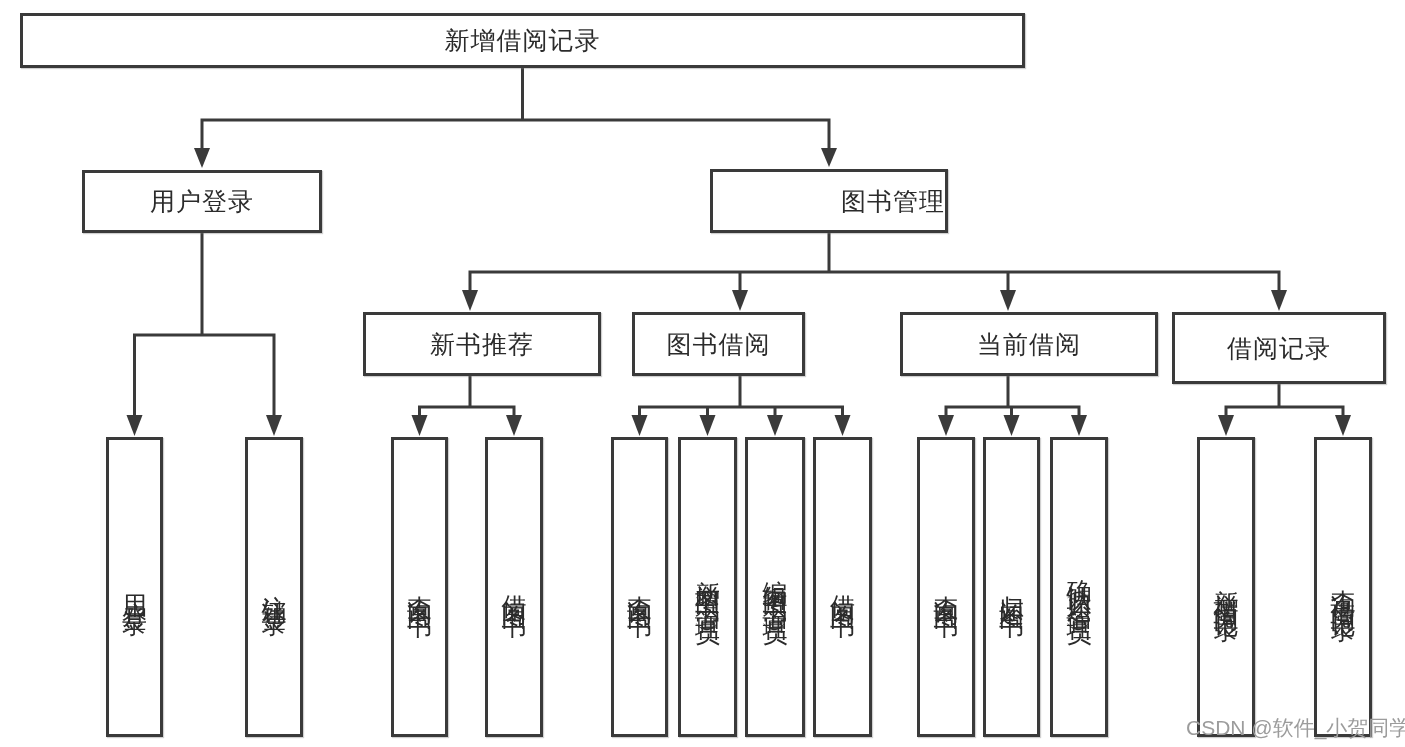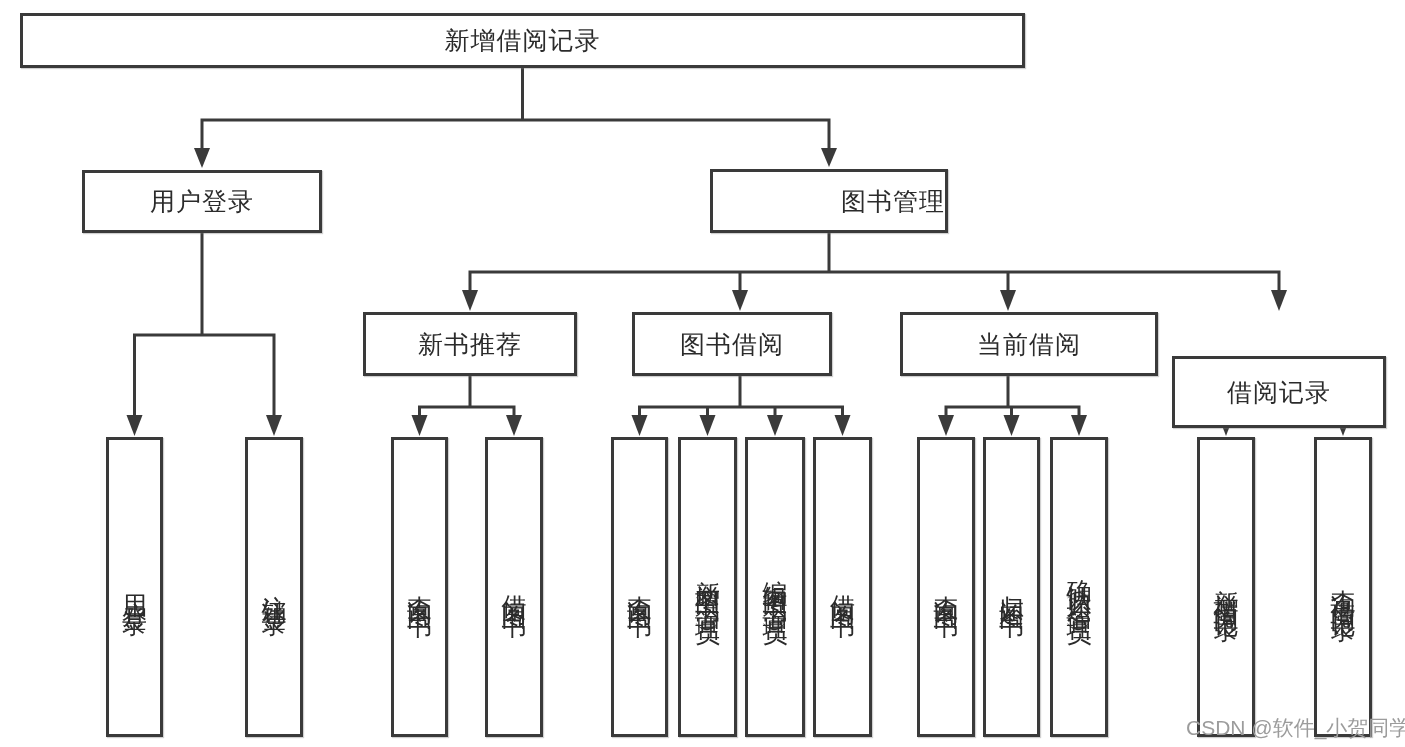--- a/index.html
+++ b/index.html
@@ -90,30 +90,30 @@
     <span class="hlabel">新增借阅记录</span>
   </div>
 
   <div class="box" style="left:82px;top:170px;width:240px;height:63px;">
     <span class="hlabel">用户登录</span>
   </div>
   <div class="box" style="left:710px;top:169px;width:238px;height:64px;justify-content:flex-end;">
     <span class="hlabel">图书管理</span>
   </div>
 
-  <div class="box" style="left:363px;top:312px;width:214px;height:64px;">
+  <div class="box" style="left:363px;top:312px;width:238px;height:64px;">
     <span class="hlabel">新书推荐</span>
   </div>
-  <div class="box" style="left:632px;top:312px;width:200px;height:64px;align-items:center;">
+  <div class="box" style="left:632px;top:312px;width:173px;height:64px;align-items:center;">
     <span class="hlabel">图书借阅</span>
   </div>
   <div class="box" style="left:900px;top:312px;width:258px;height:64px;">
     <span class="hlabel">当前借阅</span>
   </div>
-  <div class="box" style="left:1172px;top:312px;width:214px;height:72px;margin-top:44px;">
+  <div class="box" style="left:1172px;top:312px;width:214px;height:72px;">
     <span class="hlabel">借阅记录</span>
   </div>
 
   <div class="box" style="left:106px;top:437px;width:57px;height:300px;">
     <span class="vtext">用户登录</span>
   </div>
   <div class="box" style="left:245px;top:437px;width:58px;height:300px;">
     <span class="vtext">注销登录</span>
   </div>
 

